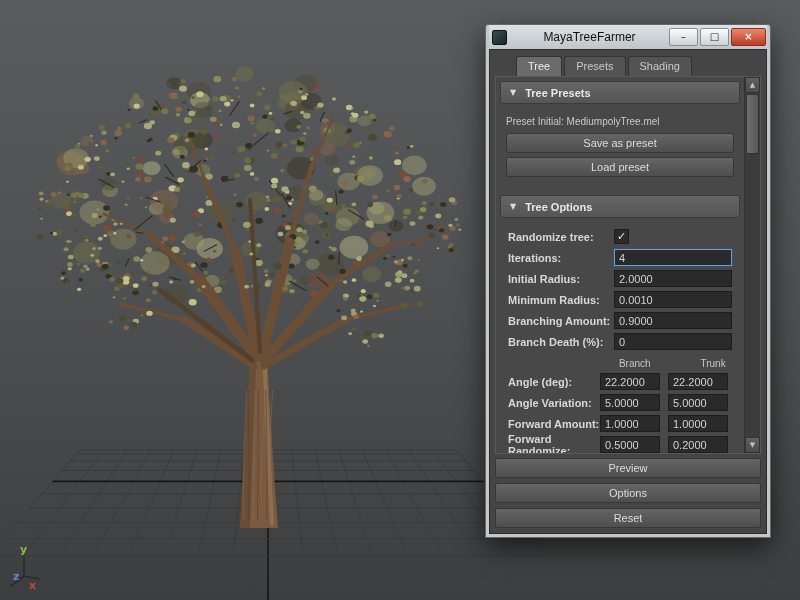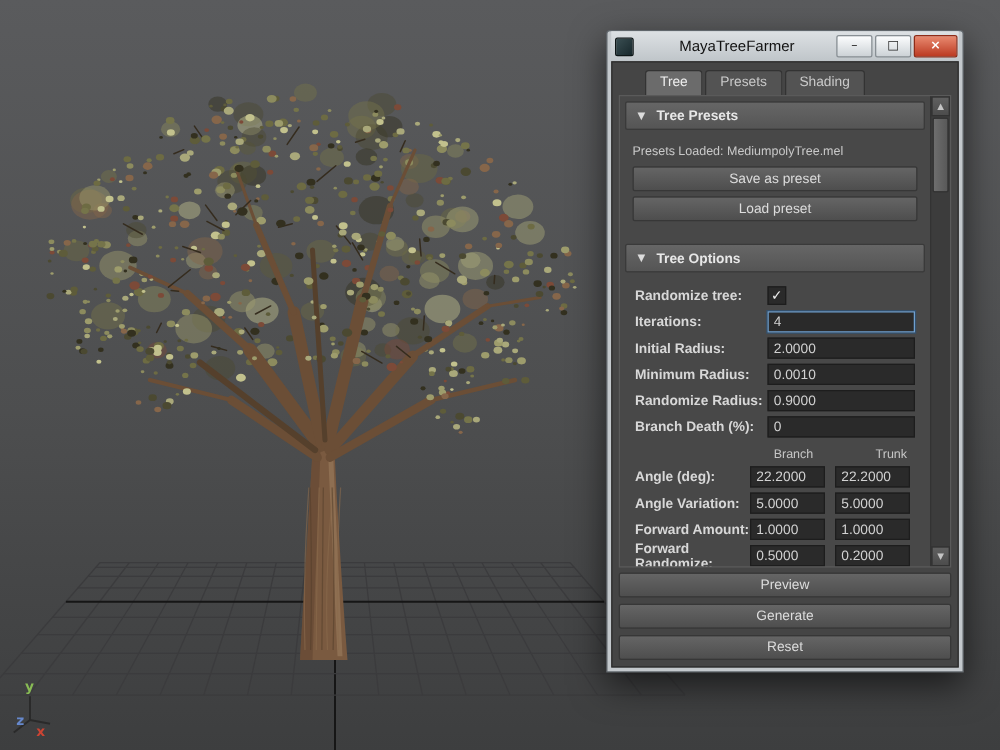--- a/index.html
+++ b/index.html
@@ -816,21 +816,21 @@
     </div>
 
     <div class="tab-content">
       <div class="scroll-content">
 
         <div class="frame-header">
           <span class="tri glyph">▼</span>
           <span>Tree Presets</span>
         </div>
 
-        <div class="preset-loaded">Presets Loaded: MediumpolyTree.mel</div>
+        <div class="preset-loaded">Preset Initial: MediumpolyTree.mel</div>
 
         <button class="mbtn stackbtn">Save as preset</button>
         <button class="mbtn stackbtn">Load preset</button>
 
         <div class="frame-header mt">
           <span class="tri glyph">▼</span>
           <span>Tree Options</span>
         </div>
 
         <div class="rows">
@@ -851,21 +851,21 @@
             <span class="lbl">Initial Radius:</span>
             <input class="field wide" spellcheck="false" value="2.0000" style="">
           </div>
 
           <div class="row">
             <span class="lbl">Minimum Radius:</span>
             <input class="field wide" spellcheck="false" value="0.0010" style="">
           </div>
 
           <div class="row">
-            <span class="lbl">Randomize Radius:</span>
+            <span class="lbl">Branching Amount:</span>
             <input class="field wide" spellcheck="false" value="0.9000" style="">
           </div>
 
           <div class="row">
             <span class="lbl">Branch Death (%):</span>
             <input class="field wide" spellcheck="false" value="0" style="">
           </div>
 
           <div class="col-headers">
             <span class="colh-spacer"></span>
@@ -907,18 +907,18 @@
         <div class="sb-thumb"></div>
         <div class="sb-space"></div>
         <div class="sb-arrow">
             <span class="glyph">▼</span>
           </div>
       </div>
     </div>
 
     <div class="footer">
       <button class="mbtn">Preview</button>
-      <button class="mbtn">Generate</button>
+      <button class="mbtn">Options</button>
       <button class="mbtn">Reset</button>
     </div>
 
   </div>
 </div>
 
 </body></html>

